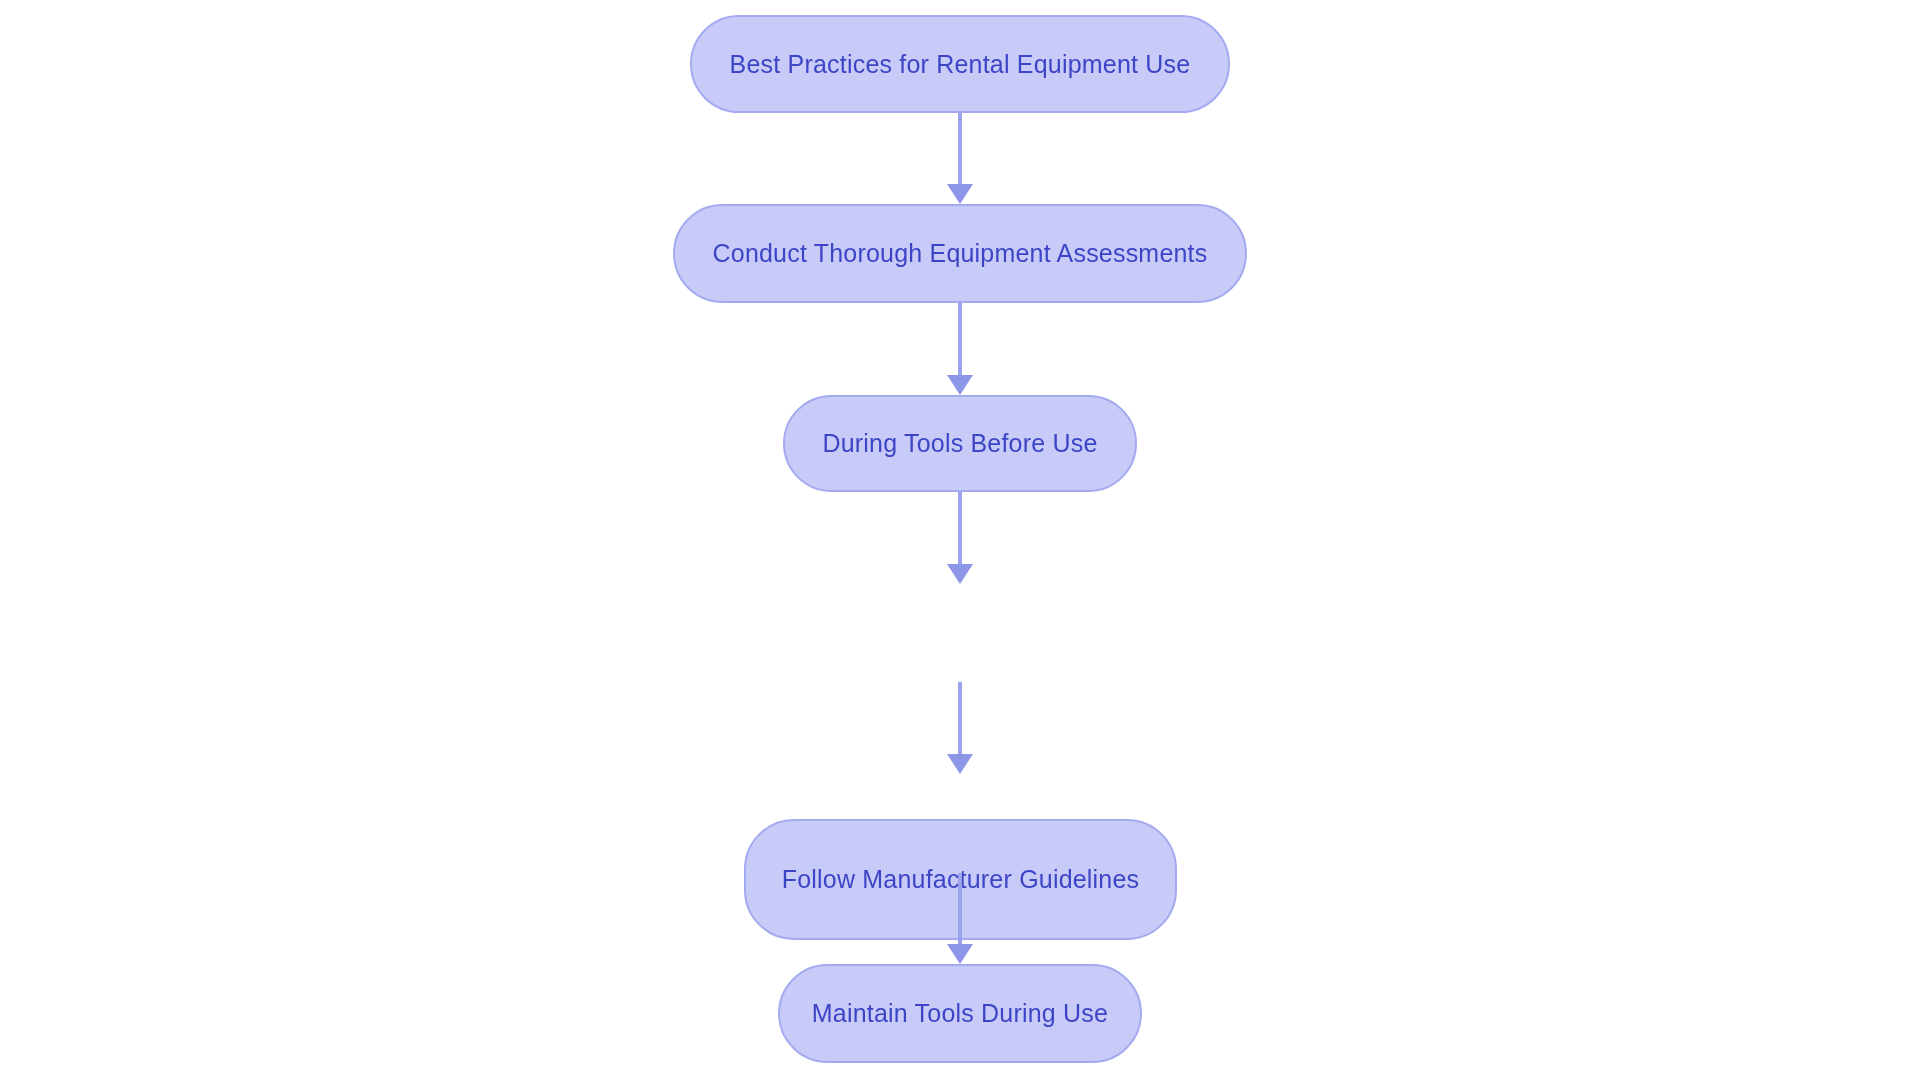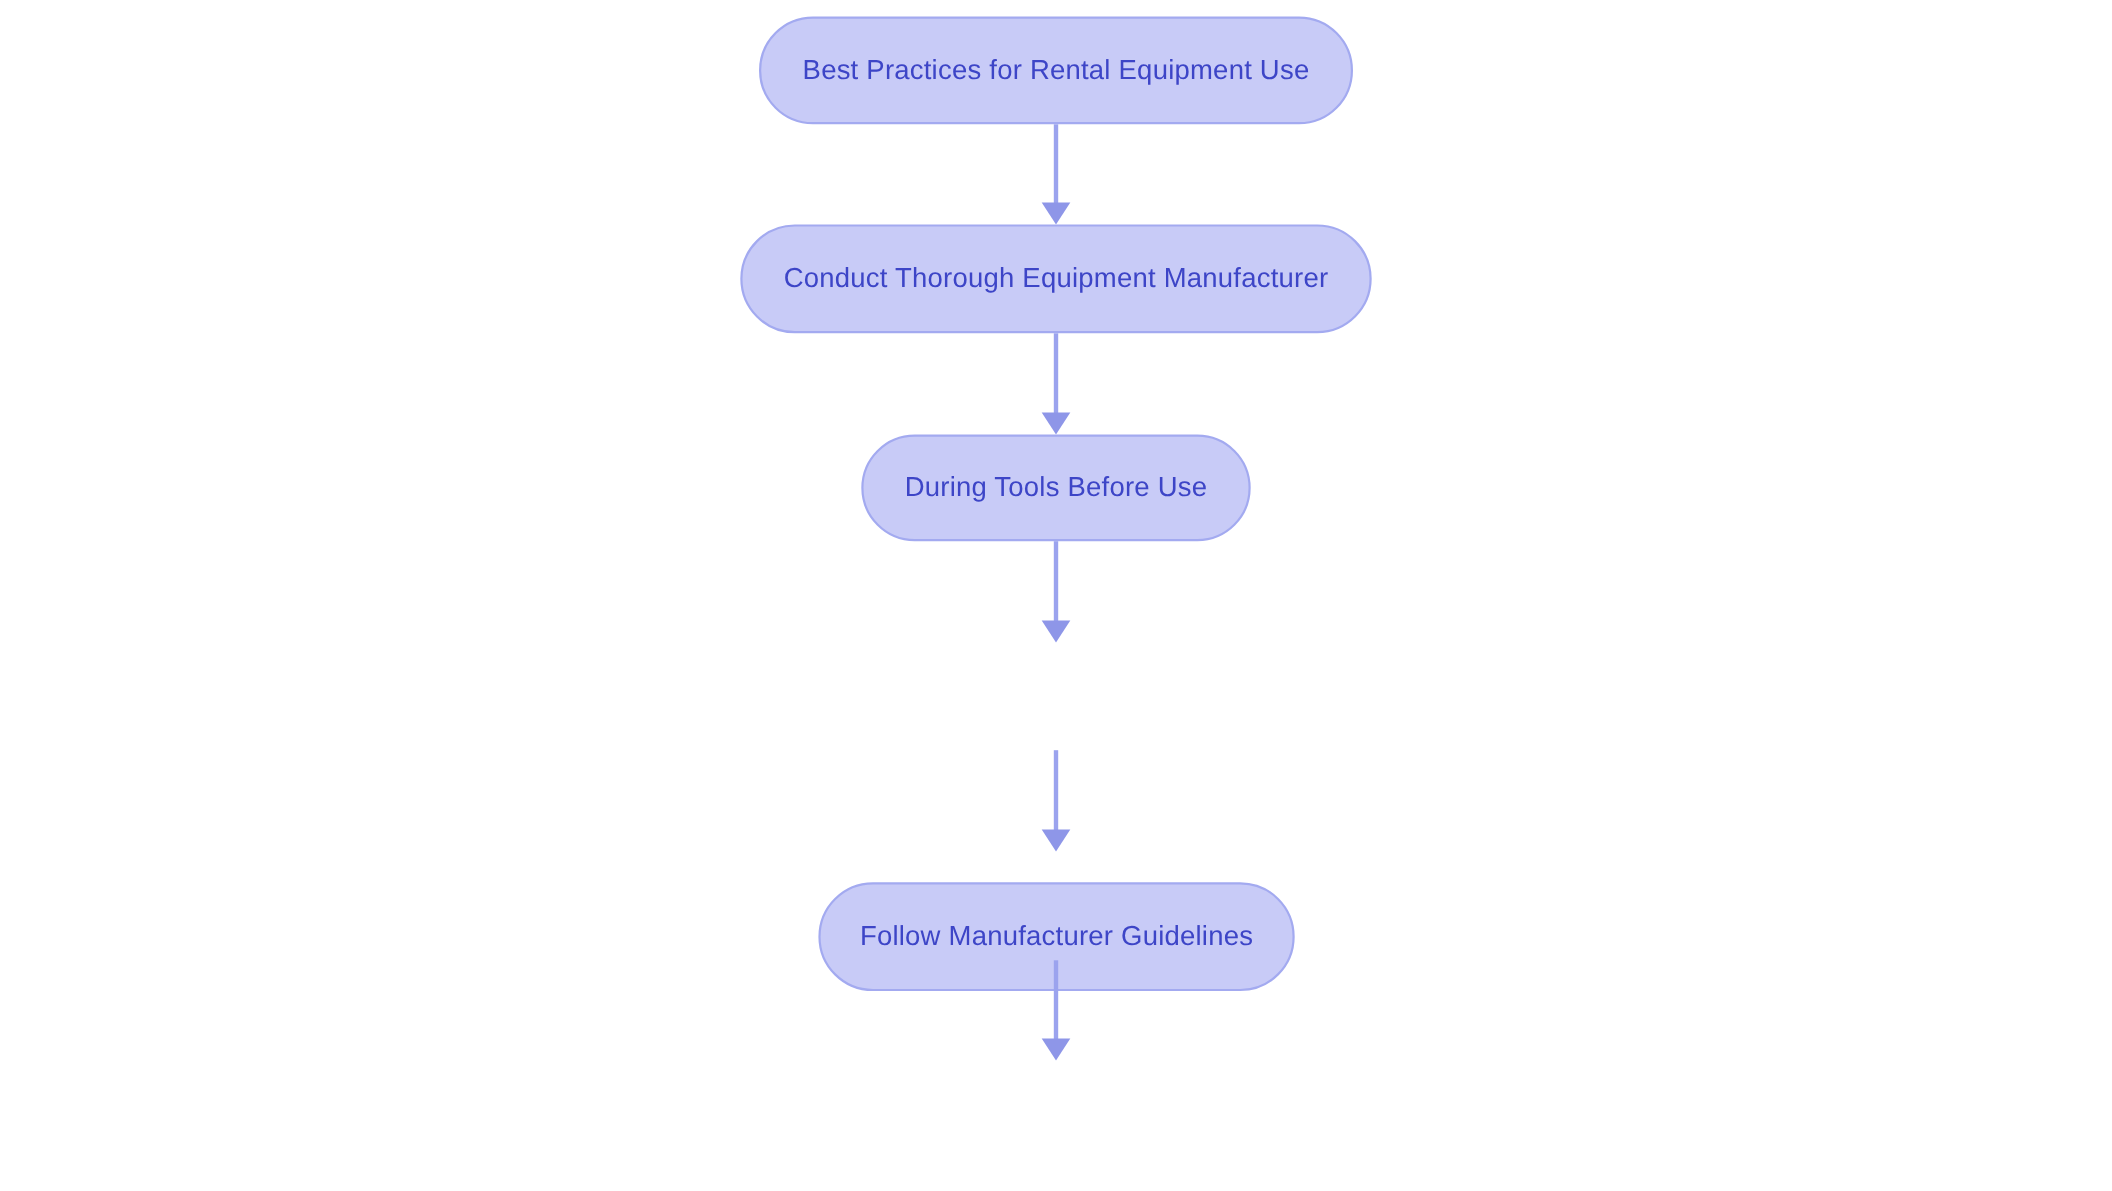--- a/index.html
+++ b/index.html
@@ -39,21 +39,21 @@
     font-weight: 400;
     letter-spacing: 0.2px;
     white-space: nowrap;
     text-align: center;
   }
   
   .n0 { left: 690px; top: 15px;  width: 540px; height: 98px; }
   .n1 { left: 673px; top: 204px; width: 574px; height: 99px; }
   .n2 { left: 783px; top: 395px; width: 354px; height: 97px; }
   .n3 { left: 835px; top: 584px; width: 250px; height: 98px; }
-  .n4 { left: 744px; top: 802px; width: 433px; height: 99px; }
+  .n4 { left: 744px; top: 819px; width: 433px; height: 121px; }
   .n5 { left: 778px; top: 964px; width: 364px; height: 99px; }
 
   .connector {
     position: absolute;
     left: 946px;
     width: 28px;
   }
   .a0 { top: 113px; height: 91px; }
   .a1 { top: 303px; height: 92px; }
   .a2 { top: 492px; height: 92px; }
@@ -86,21 +86,21 @@
   <div class="node n0">
     <span class="label">Best Practices for Rental Equipment Use</span>
   </div>
 
   <div class="connector a0">
     <div class="line"></div>
     <div class="head"></div>
   </div>
 
   <div class="node n1">
-    <span class="label">Conduct Thorough Equipment Manufacturer</span>
+    <span class="label">Conduct Thorough Equipment Assessments</span>
   </div>
 
   <div class="connector a1">
     <div class="line"></div>
     <div class="head"></div>
   </div>
 
   <div class="node n2">
     <span class="label">During Tools Before Use</span>
   </div>
@@ -118,14 +118,17 @@
 
   <div class="node n4">
     <span class="label">Follow Manufacturer Guidelines</span>
   </div>
 
   <div class="connector a4">
     <div class="line"></div>
     <div class="head"></div>
   </div>
 
+  <div class="node n5">
+    <span class="label">Maintain Tools During Use</span>
+  </div>
 
 </div>
 
 </body></html>

